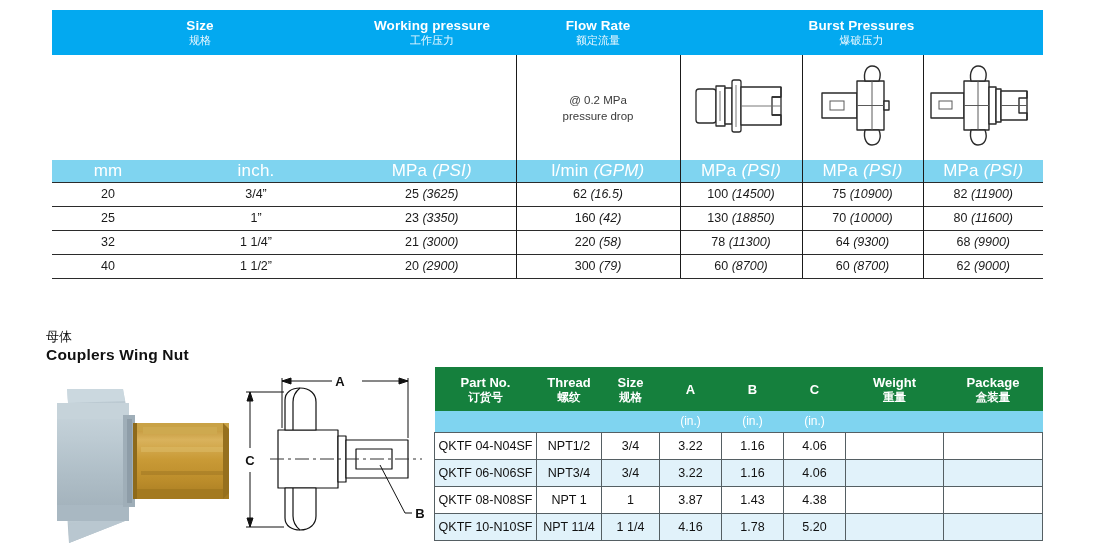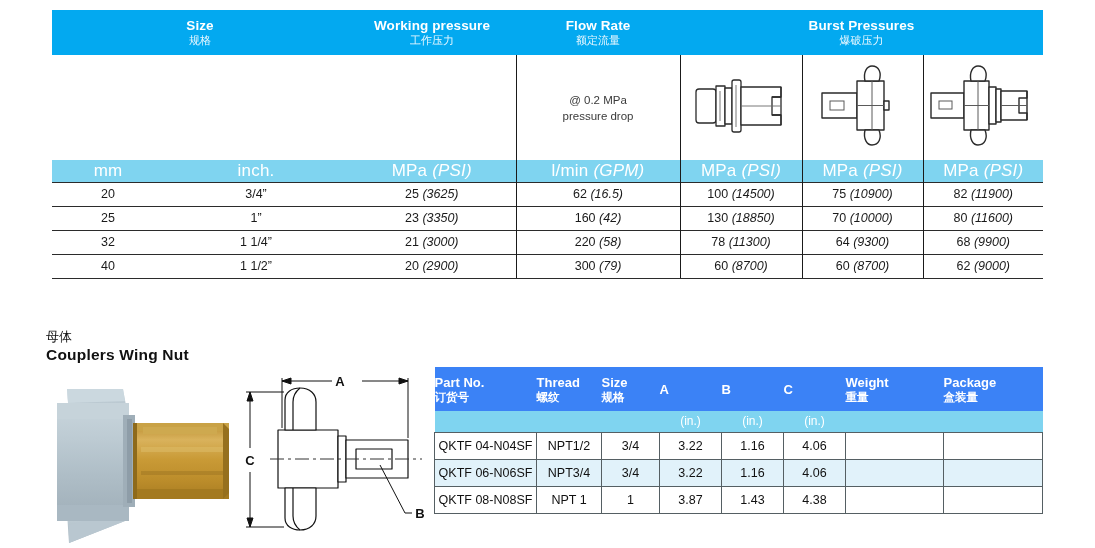--- a/index.html
+++ b/index.html
@@ -74,21 +74,21 @@
 
   
   .part-table {
     position: absolute; left: 434px; top: 367px;
     width: 608px;
     border-collapse: collapse;
     table-layout: fixed;
   }
   .part-table td { padding: 0; margin: 0; }
   .pt-hdr {
-    background: #3b82f6; color: #fff; text-align: left; vertical-align: middle;
+    background: #15803d; color: #fff; text-align: center; vertical-align: middle;
     height: 44px; padding: 3px 1px 5px 1px;
   }
   .pt-hdr-en { font-size: 13px; font-weight: bold; line-height: 15px; }
   .pt-hdr-cn { font-size: 11.5px; font-weight: bold; line-height: 14px; color:#ffffff; }
   .pt-unit {
     background: #7FD4F0; color: #ffffff; text-align: center;
     font-size: 12px; height: 21px; vertical-align: middle;
   }
   .pt-cell {
     text-align: center; font-size: 12.5px; color: #111;
@@ -429,16 +429,26 @@
       <tr>
         <td class="pt-cell">QKTF 08-N08SF</td>
         <td class="pt-cell">NPT 1</td>
         <td class="pt-cell">1</td>
         <td class="pt-cell">3.87</td>
         <td class="pt-cell">1.43</td>
         <td class="pt-cell">4.38</td>
         <td class="pt-cell"></td>
         <td class="pt-cell"></td>
       </tr>
+      <tr class="alt">
+        <td class="pt-cell">QKTF 10-N10SF</td>
+        <td class="pt-cell">NPT 11/4</td>
+        <td class="pt-cell">1 1/4</td>
+        <td class="pt-cell">4.16</td>
+        <td class="pt-cell">1.78</td>
+        <td class="pt-cell">5.20</td>
+        <td class="pt-cell"></td>
+        <td class="pt-cell"></td>
+      </tr>
     </tbody>
   </table>
 
 </div>
 
 </body></html>

